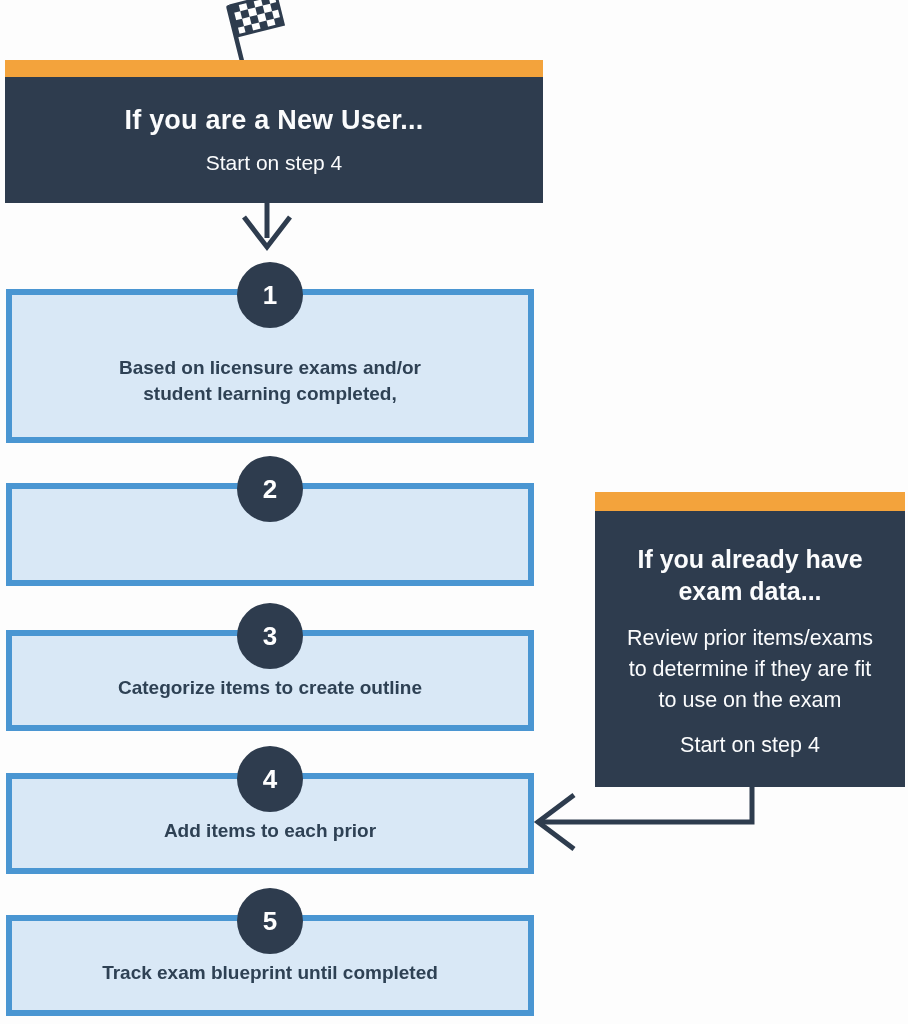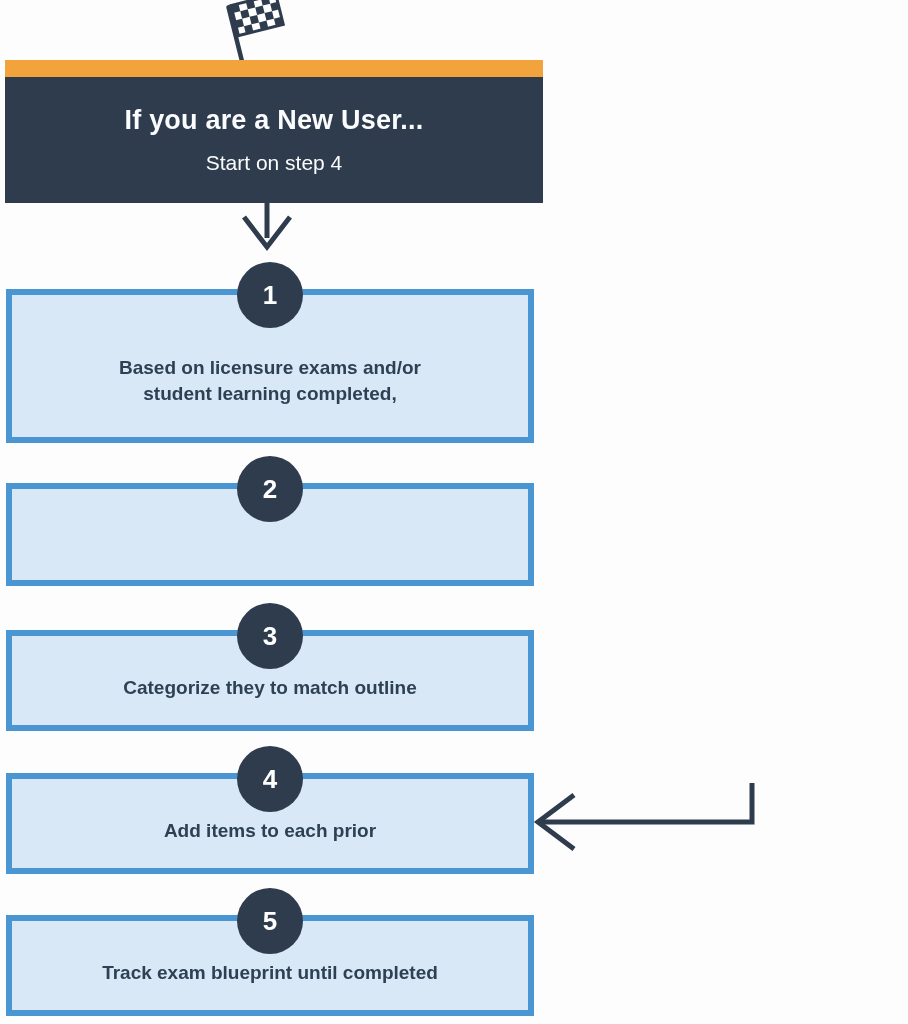--- a/index.html
+++ b/index.html
@@ -122,21 +122,21 @@
     <div class="badge">
       <span>2</span>
     </div>
   </div>
 
   <div id="step-3" class="step-box">
     <div class="badge">
       <span>3</span>
     </div>
     <div class="step-label">
-      <div>Categorize they to match outline</div>
+      <div>Categorize items to create outline</div>
     </div>
   </div>
 
   <div id="step-4" class="step-box">
     <div class="badge">
       <span>4</span>
     </div>
     <div class="step-label">
       <div>Add items to each prior</div>
     </div>
@@ -144,19 +144,34 @@
 
   <div id="step-5" class="step-box">
     <div class="badge">
       <span>5</span>
     </div>
     <div class="step-label">
       <div>Track exam blueprint until completed</div>
     </div>
   </div>
 
+  <div id="exam-data-card" class="card">
+    <div class="topbar"></div>
+    <div class="body">
+      <div class="card-title">
+        <div>If you already have</div>
+        <div>exam data...</div>
+      </div>
+      <div class="card-text">
+        <div>Review prior items/exams</div>
+        <div>to determine if they are fit</div>
+        <div>to use on the exam</div>
+      </div>
+      <div class="card-sub">Start on step 4</div>
+    </div>
+  </div>
 
   <svg id="left-connector" class="icon" width="232" height="82" viewBox="0 0 232 82" aria-hidden="true">
     <path class="stroke" d="M224 5 V44 H14"></path>
     <polyline class="stroke" points="46,17 10,44 46,71"></polyline>
   </svg>
 
 </div>
 
 </body></html>

